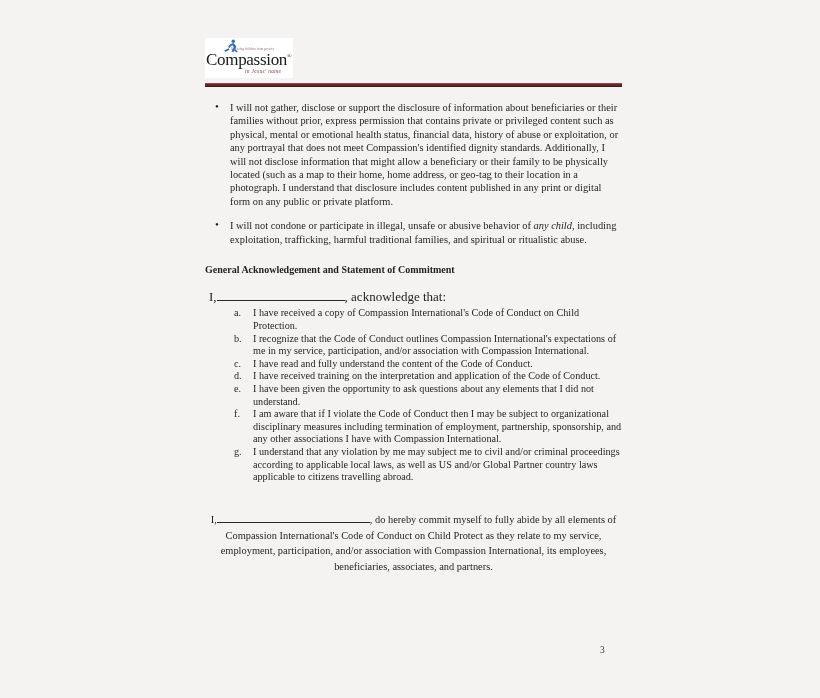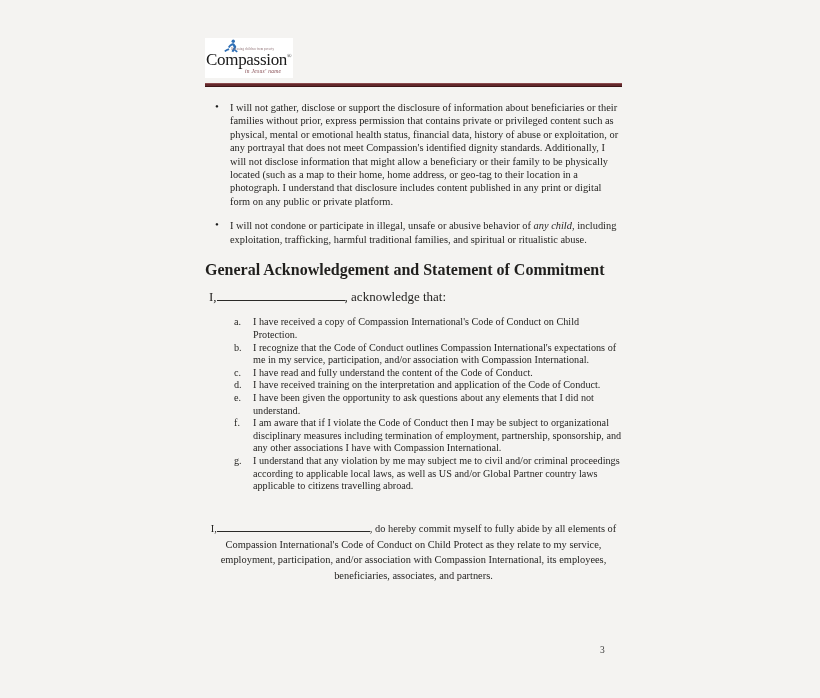--- a/index.html
+++ b/index.html
@@ -111,21 +111,21 @@
     top: -1px;
     font-size: 11px;
     color: #1a1a1a;
   }
   em.anychild {
     font-style: italic;
   }
 
   
   .section-heading {
-    font-size: 16px;
+    font-size: 10px;
     font-weight: bold;
     margin: 17px 0 0 0;
     line-height: 13px;
   }
 
   
   .ack-line {
     font-size: 13px;
     line-height: 13.4px;
     margin: 14px 0 0 4px;
@@ -135,21 +135,21 @@
     display: inline-block;
     border-bottom: 1px solid #2b2a28;
     height: 9px;
     vertical-align: baseline;
   }
   .blank-short { width: 128px; }
   .blank-long  { width: 153px; }
 
   
   ol.lettered {
-    margin: 13px 0 0 0;
+    margin: 4px 0 0 0;
     padding: 0 0 0 48px;
     list-style: none;
     counter-reset: alpha;
   }
   ol.lettered > li {
     position: relative;
     counter-increment: alpha;
     font-size: 10.2px;
     line-height: 12.6px;
     margin-bottom: 0px;

